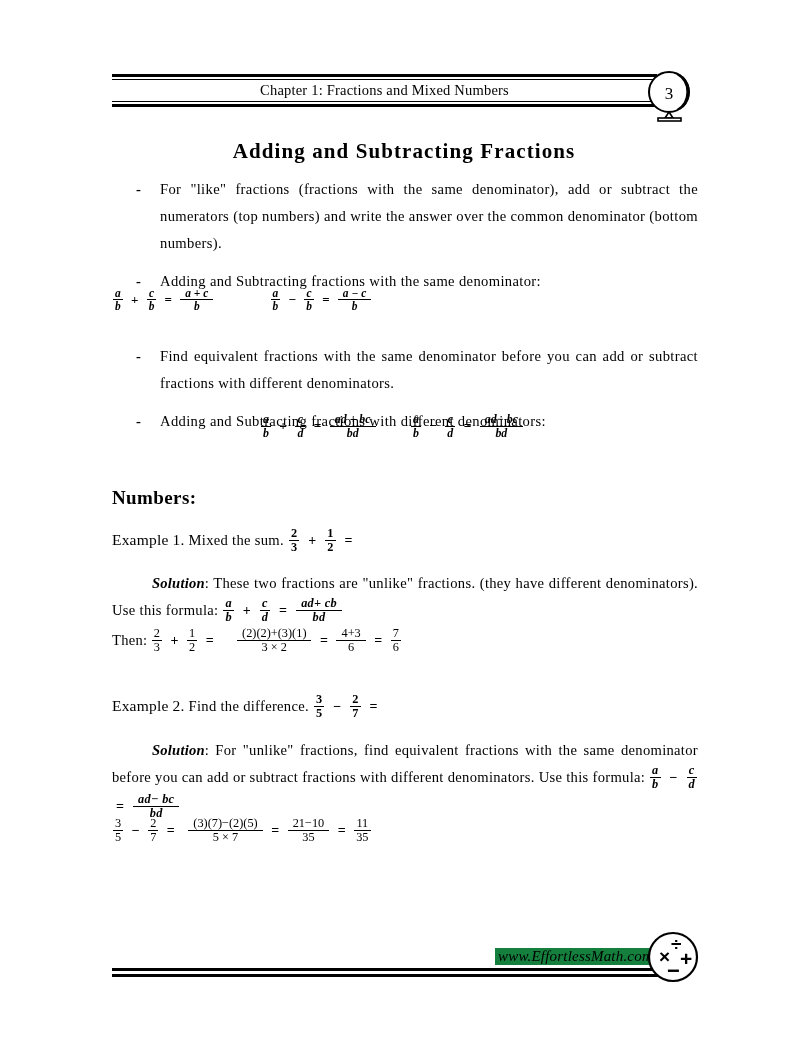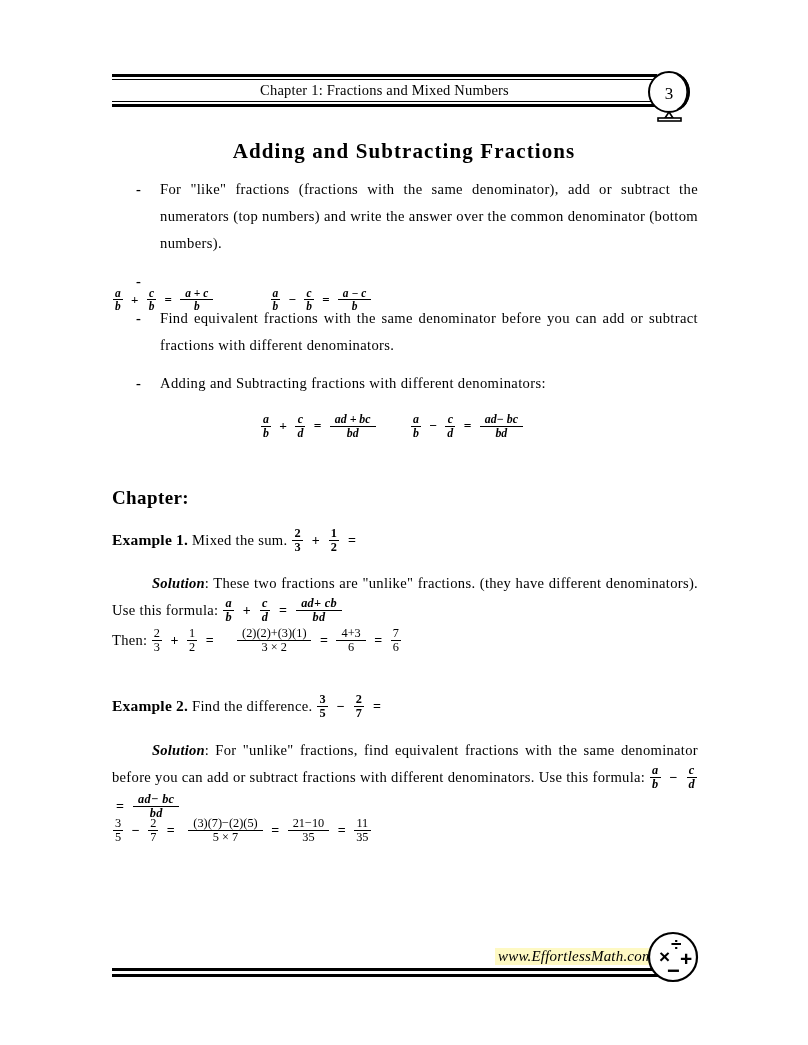--- a/index.html
+++ b/index.html
@@ -142,21 +142,21 @@
   }
 
   .example-line {
     position: absolute;
     left: 112px;
     font-size: 14.6px;
     letter-spacing: .3px;
     white-space: nowrap;
   }
   .example-line .ex-label {
-    font-weight: bold;
+    font-weight: normal;
     font-size: 15.5px;
     letter-spacing: .2px;
   }
   #example1-line { top: 528px; }
   #example2-line { top: 694px; }
 
   .solution-block {
     position: absolute;
     left: 112px;
     width: 586px;
@@ -196,21 +196,21 @@
   .footer .rule-a { height: 3px; background: #000; }
   .footer .spacer { height: 3px; }
   .footer .rule-b { height: 3px; background: #000; }
   .footer-url {
     position: absolute;
     left: 495px;
     top: 948px;
     font-size: 15px;
     font-style: italic;
     letter-spacing: .2px;
-    background: #fef9c3;
+    background: #15803d;
     padding: 0 3px;
   }
   .footer-logo {
     position: absolute;
     left: 645px;
     top: 930px;
     width: 56px;
     height: 56px;
   }
 </style>
@@ -243,20 +243,21 @@
 
   <div class="page-title">Adding and Subtracting Fractions</div>
 
   <div class="bullets">
     <div class="bullet-item">
       <span class="dash">-</span>
       <span>For "like" fractions (fractions with the same denominator), add or subtract the numerators (top numbers) and write the answer over the common denominator (bottom numbers).</span>
     </div>
     <div class="bullet-item nojust" style="margin-bottom:48px">
       <span class="dash">-</span>
+      <span>Adding and Subtracting fractions with the same denominator:</span>
     </div>
     <div class="bullet-item">
       <span class="dash">-</span>
       <span>Find equivalent fractions with the same denominator before you can add or subtract fractions with different denominators.</span>
     </div>
     <div class="bullet-item nojust">
       <span class="dash">-</span>
       <span>Adding and Subtracting fractions with different denominators:</span>
     </div>
   </div>
@@ -288,21 +289,21 @@
     </span>
     <span class="grp2">
       <span class="frac"><span class="num">a</span><span class="den">b</span></span>
       <span class="op">−</span>
       <span class="frac"><span class="num">c</span><span class="den">d</span></span>
       <span class="op">=</span>
       <span class="frac frac-wide"><span class="num">ad− bc</span><span class="den">bd</span></span>
     </span>
   </div>
 
-  <div class="examples-heading">Chapter:</div>
+  <div class="examples-heading">Numbers:</div>
 
   <div class="example-line" id="example1-line">
     <span class="ex-label">Example 1.</span>
     <span>Mixed the sum.</span>
     <span class="mathrow upright" style="font-style:normal">
       <span class="frac"><span class="num">2</span><span class="den">3</span></span>
       <span class="op">+</span>
       <span class="frac"><span class="num">1</span><span class="den">2</span></span>
       <span class="op">=</span>
     </span>

